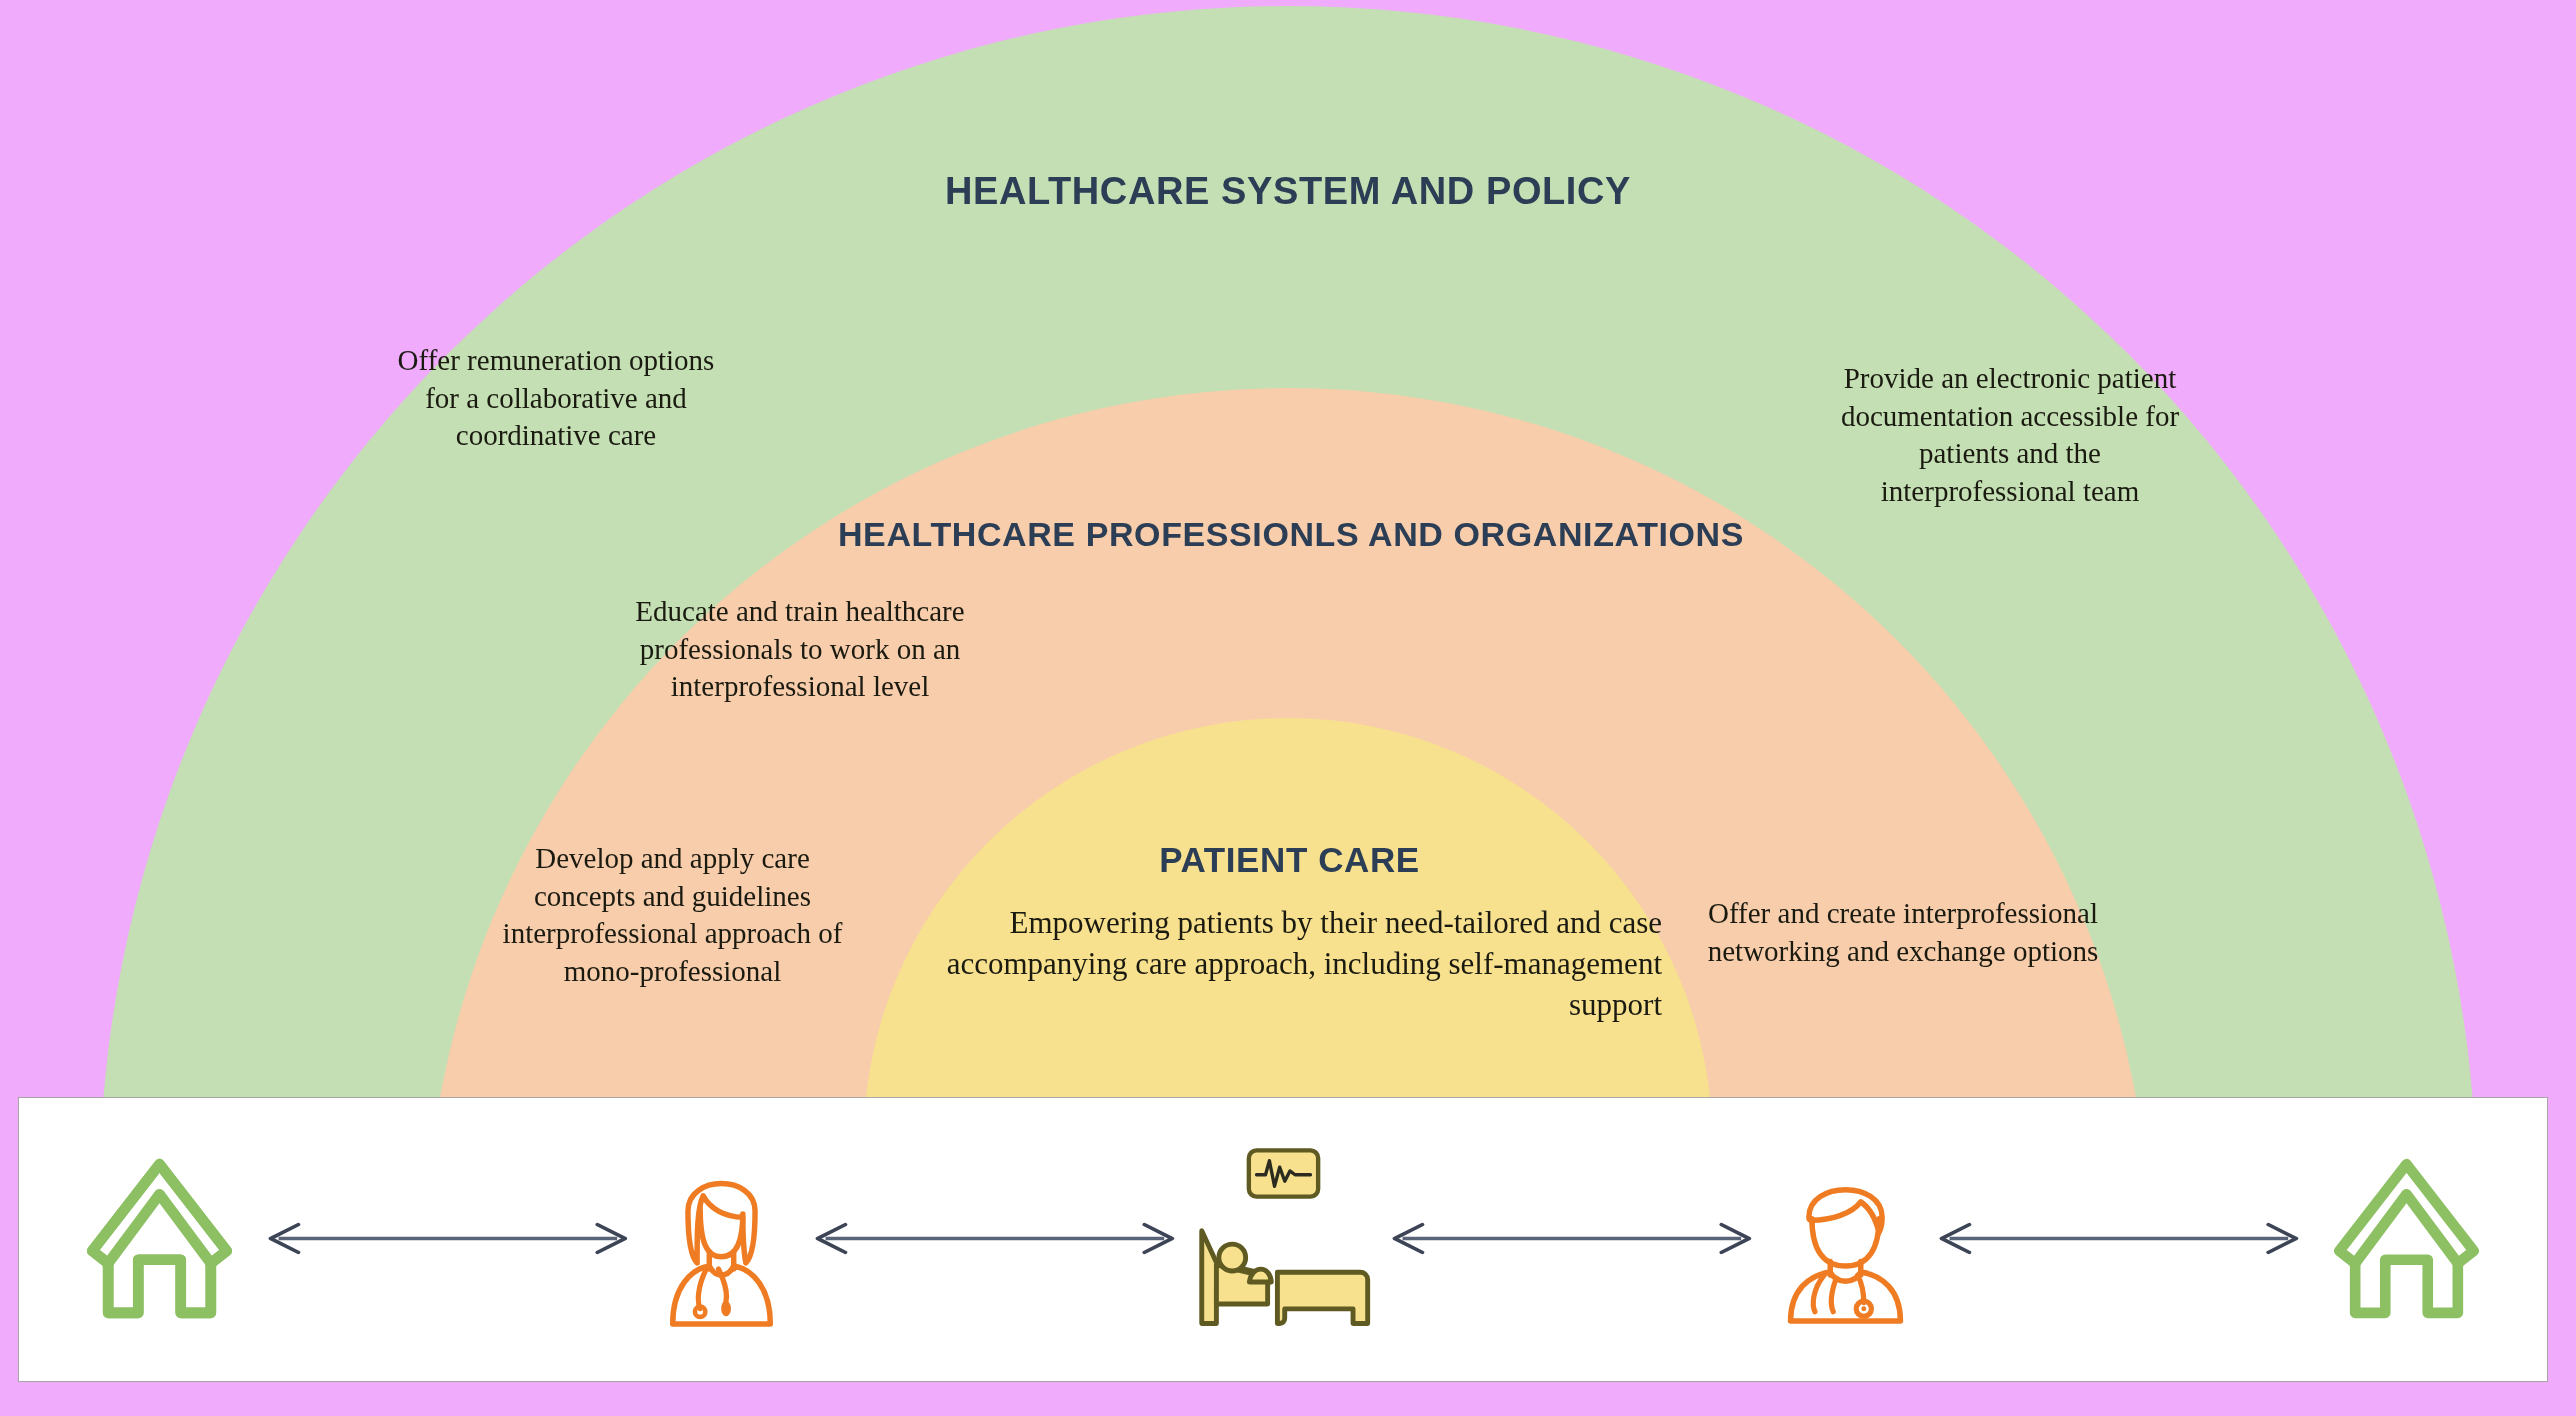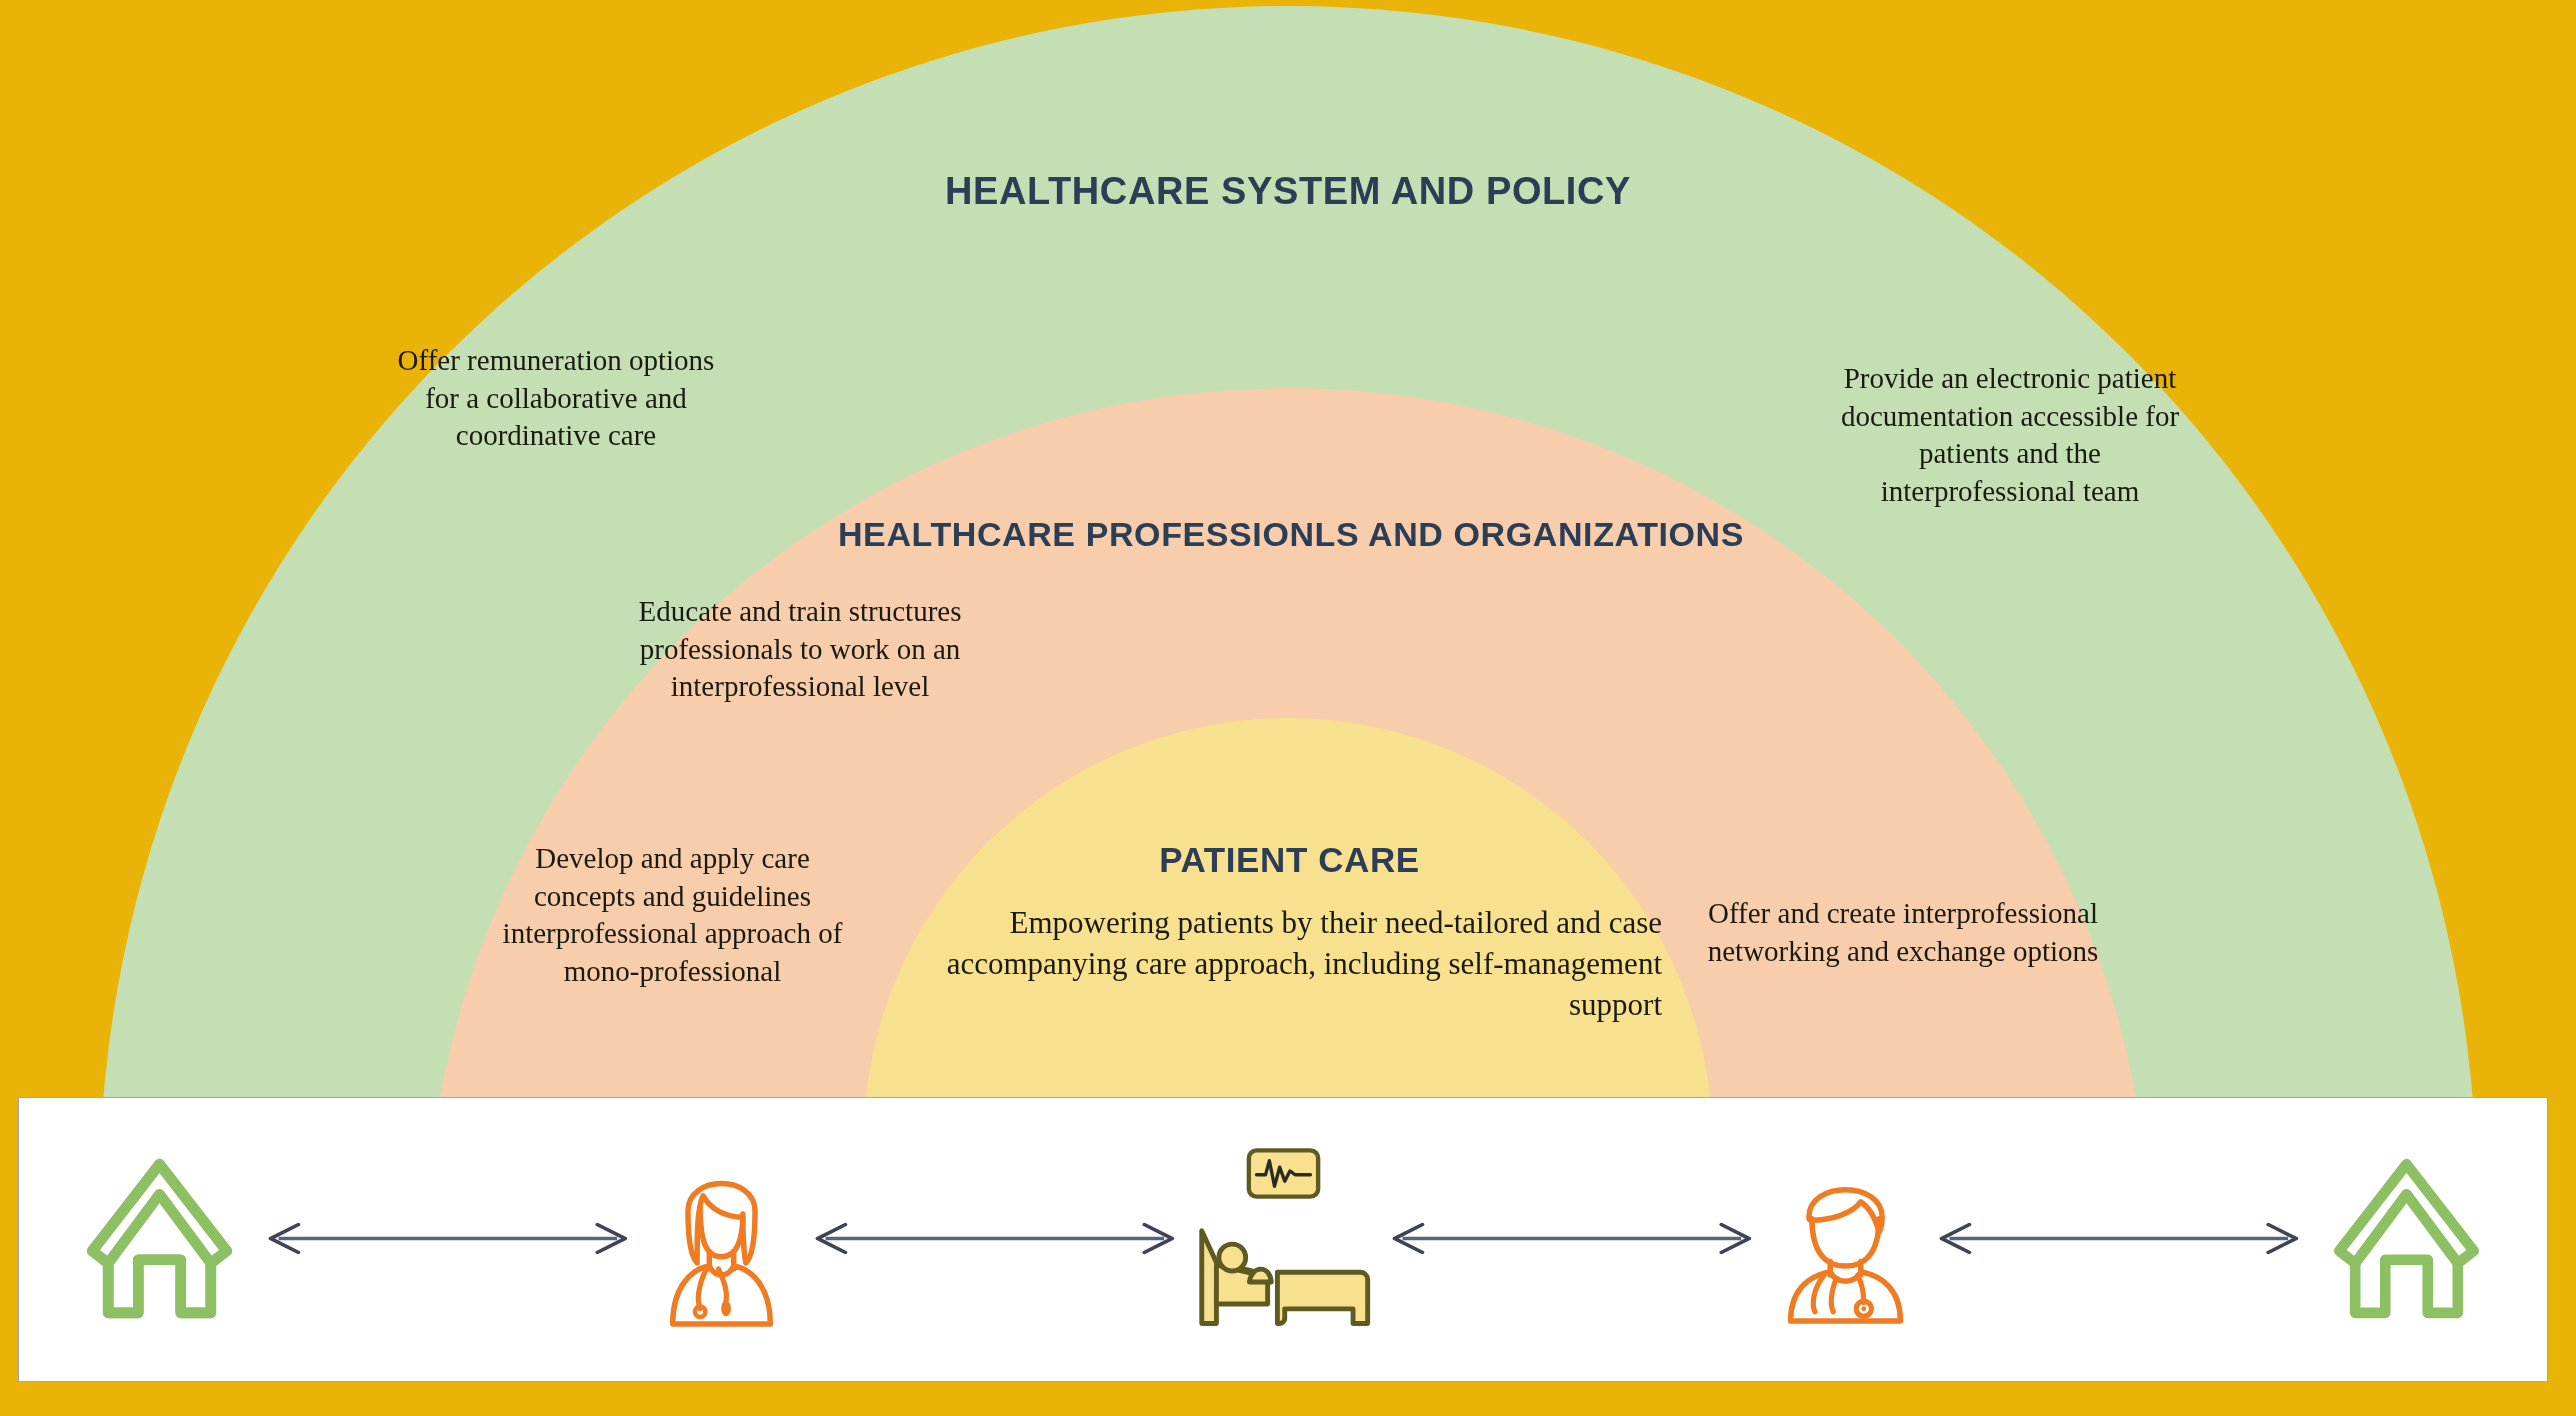--- a/index.html
+++ b/index.html
@@ -9,21 +9,21 @@
     background: #ffffff;
   }
   body {
     font-family: "Liberation Serif", "DejaVu Serif", serif;
   }
 
   #stage {
     position: relative;
     width: 2576px;
     height: 1416px;
-    background: #eab308;
+    background: #f0abfc;
     overflow: hidden;
   }
 
   
   .rings-clip {
     position: absolute;
     left: 0;
     top: 0;
     width: 2576px;
     height: 1097px;
@@ -172,21 +172,21 @@
   <div class="ring-title title-outer">HEALTHCARE  SYSTEM AND POLICY</div>
 
   <div class="ring-title title-middle">HEALTHCARE  PROFESSIONLS AND ORGANIZATIONS</div>
 
   <div class="ring-title title-inner">PATIENT CARE</div>
 
   <div class="note note-electronic-record">Provide an electronic patient documentation accessible for patients and the interprofessional team</div>
 
   <div class="note note-remuneration">Offer remuneration options for a collaborative and coordinative care</div>
 
-  <div class="note note-educate">Educate and train structures professionals to work on an interprofessional level</div>
+  <div class="note note-educate">Educate and train healthcare professionals to work on an interprofessional level</div>
 
 
 
   <div class="note note-develop">Develop and apply care concepts and guidelines interprofessional approach of mono-professional</div>
 
   <div class="note note-networking">Offer and create interprofessional networking and exchange options</div>
 
   <div class="note-patient-care">Empowering patients by their need-tailored and case accompanying care approach, including self-management support</div>
 
   <div class="bottom-panel">

